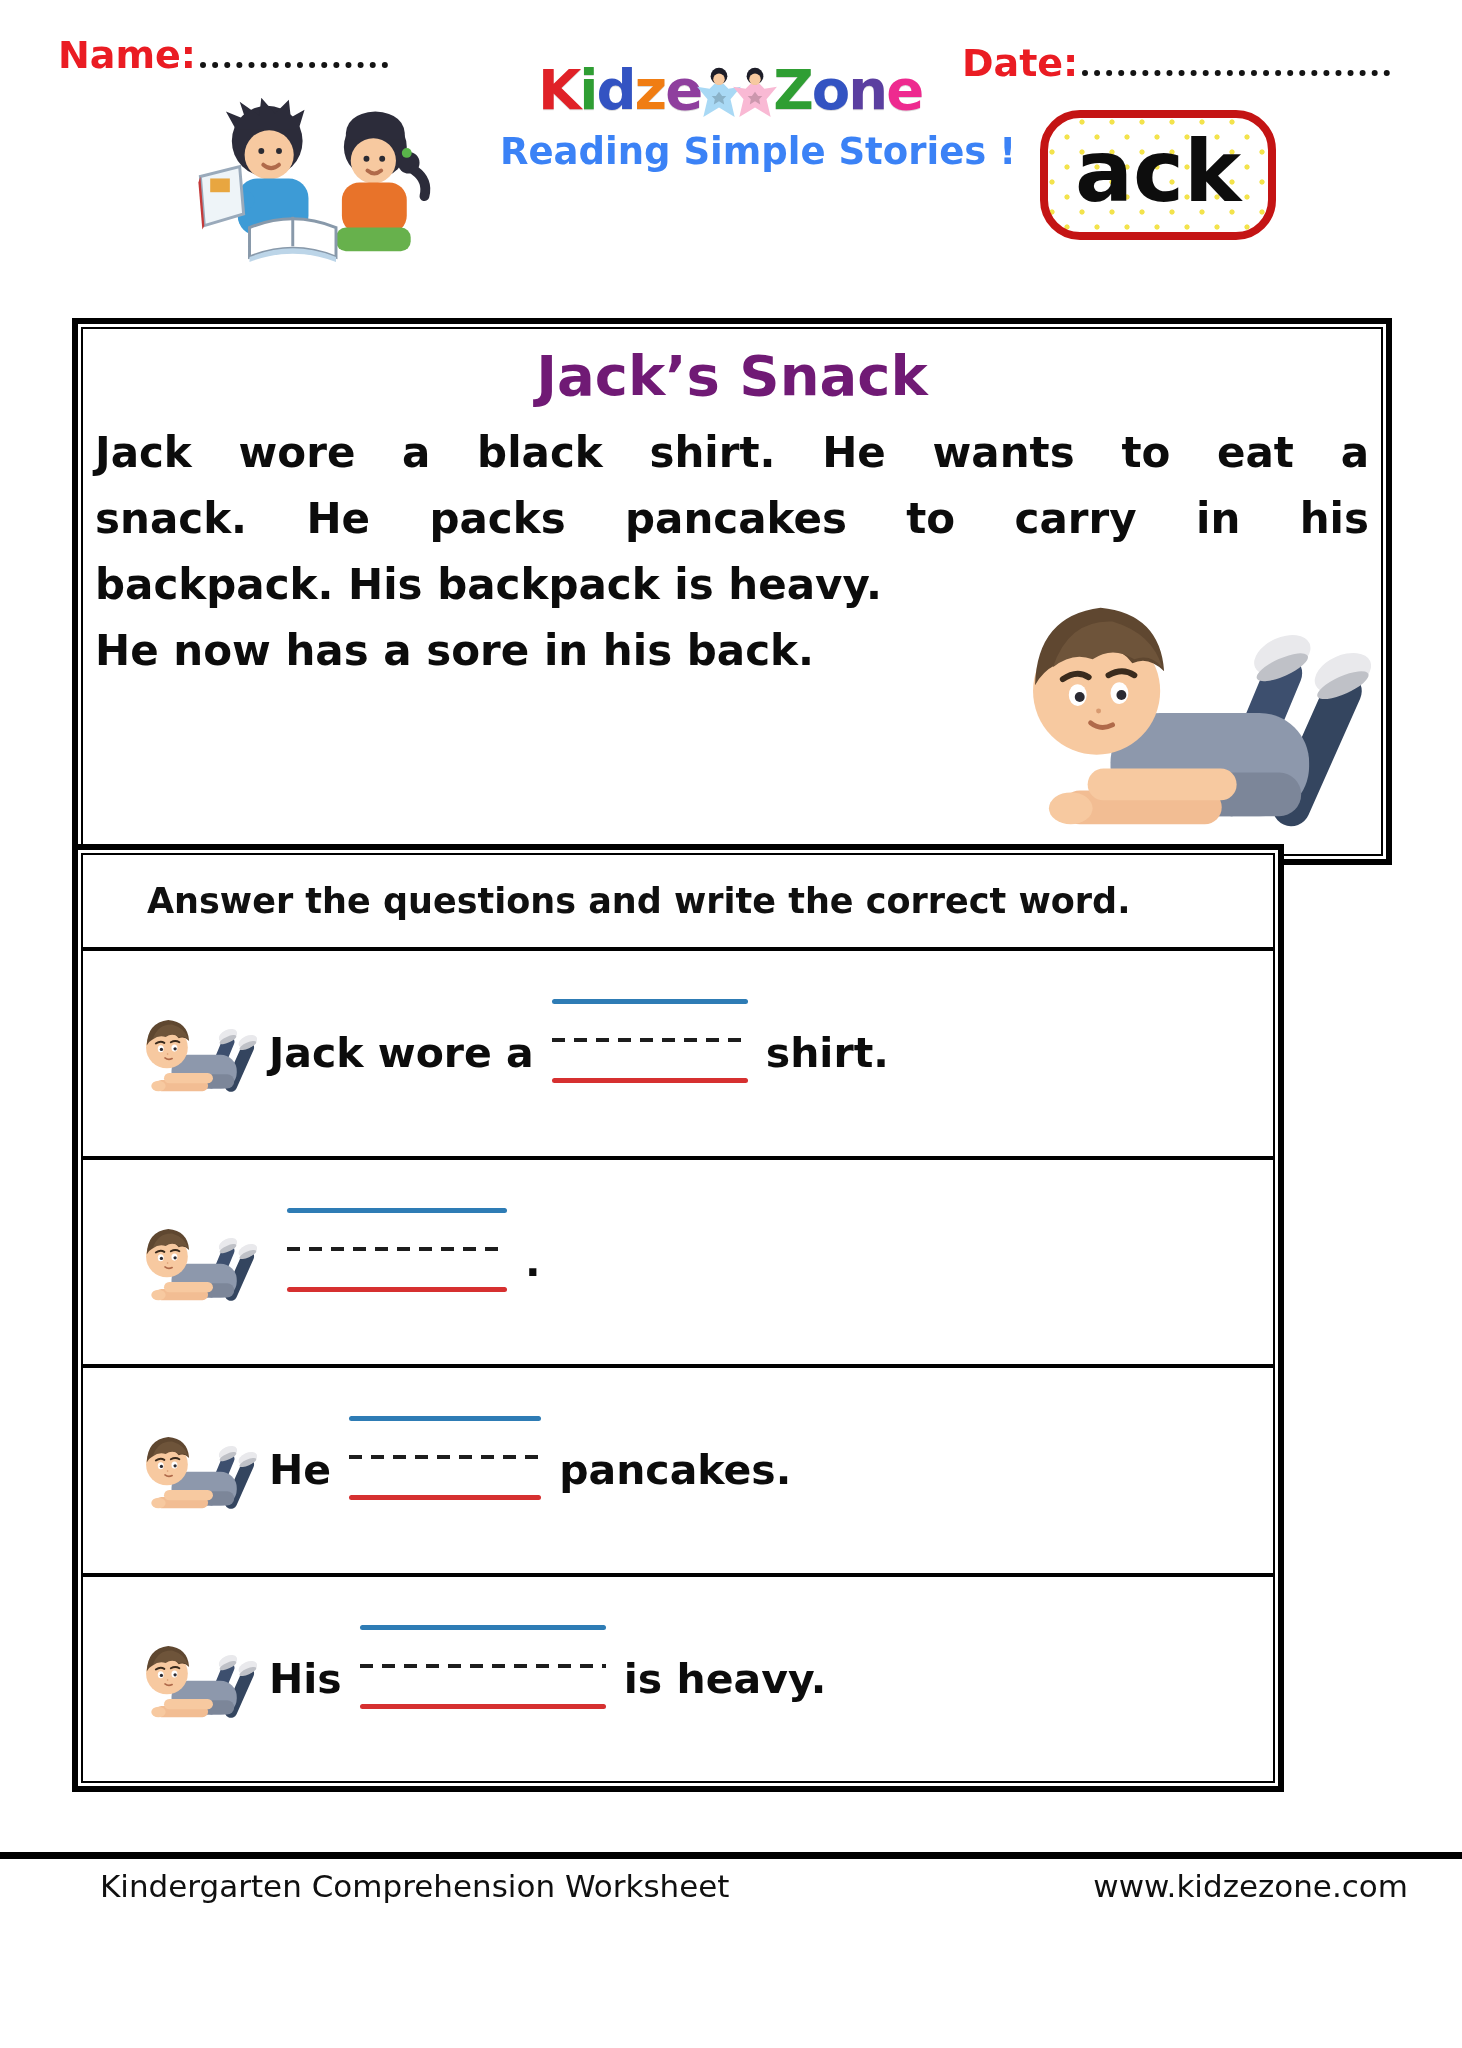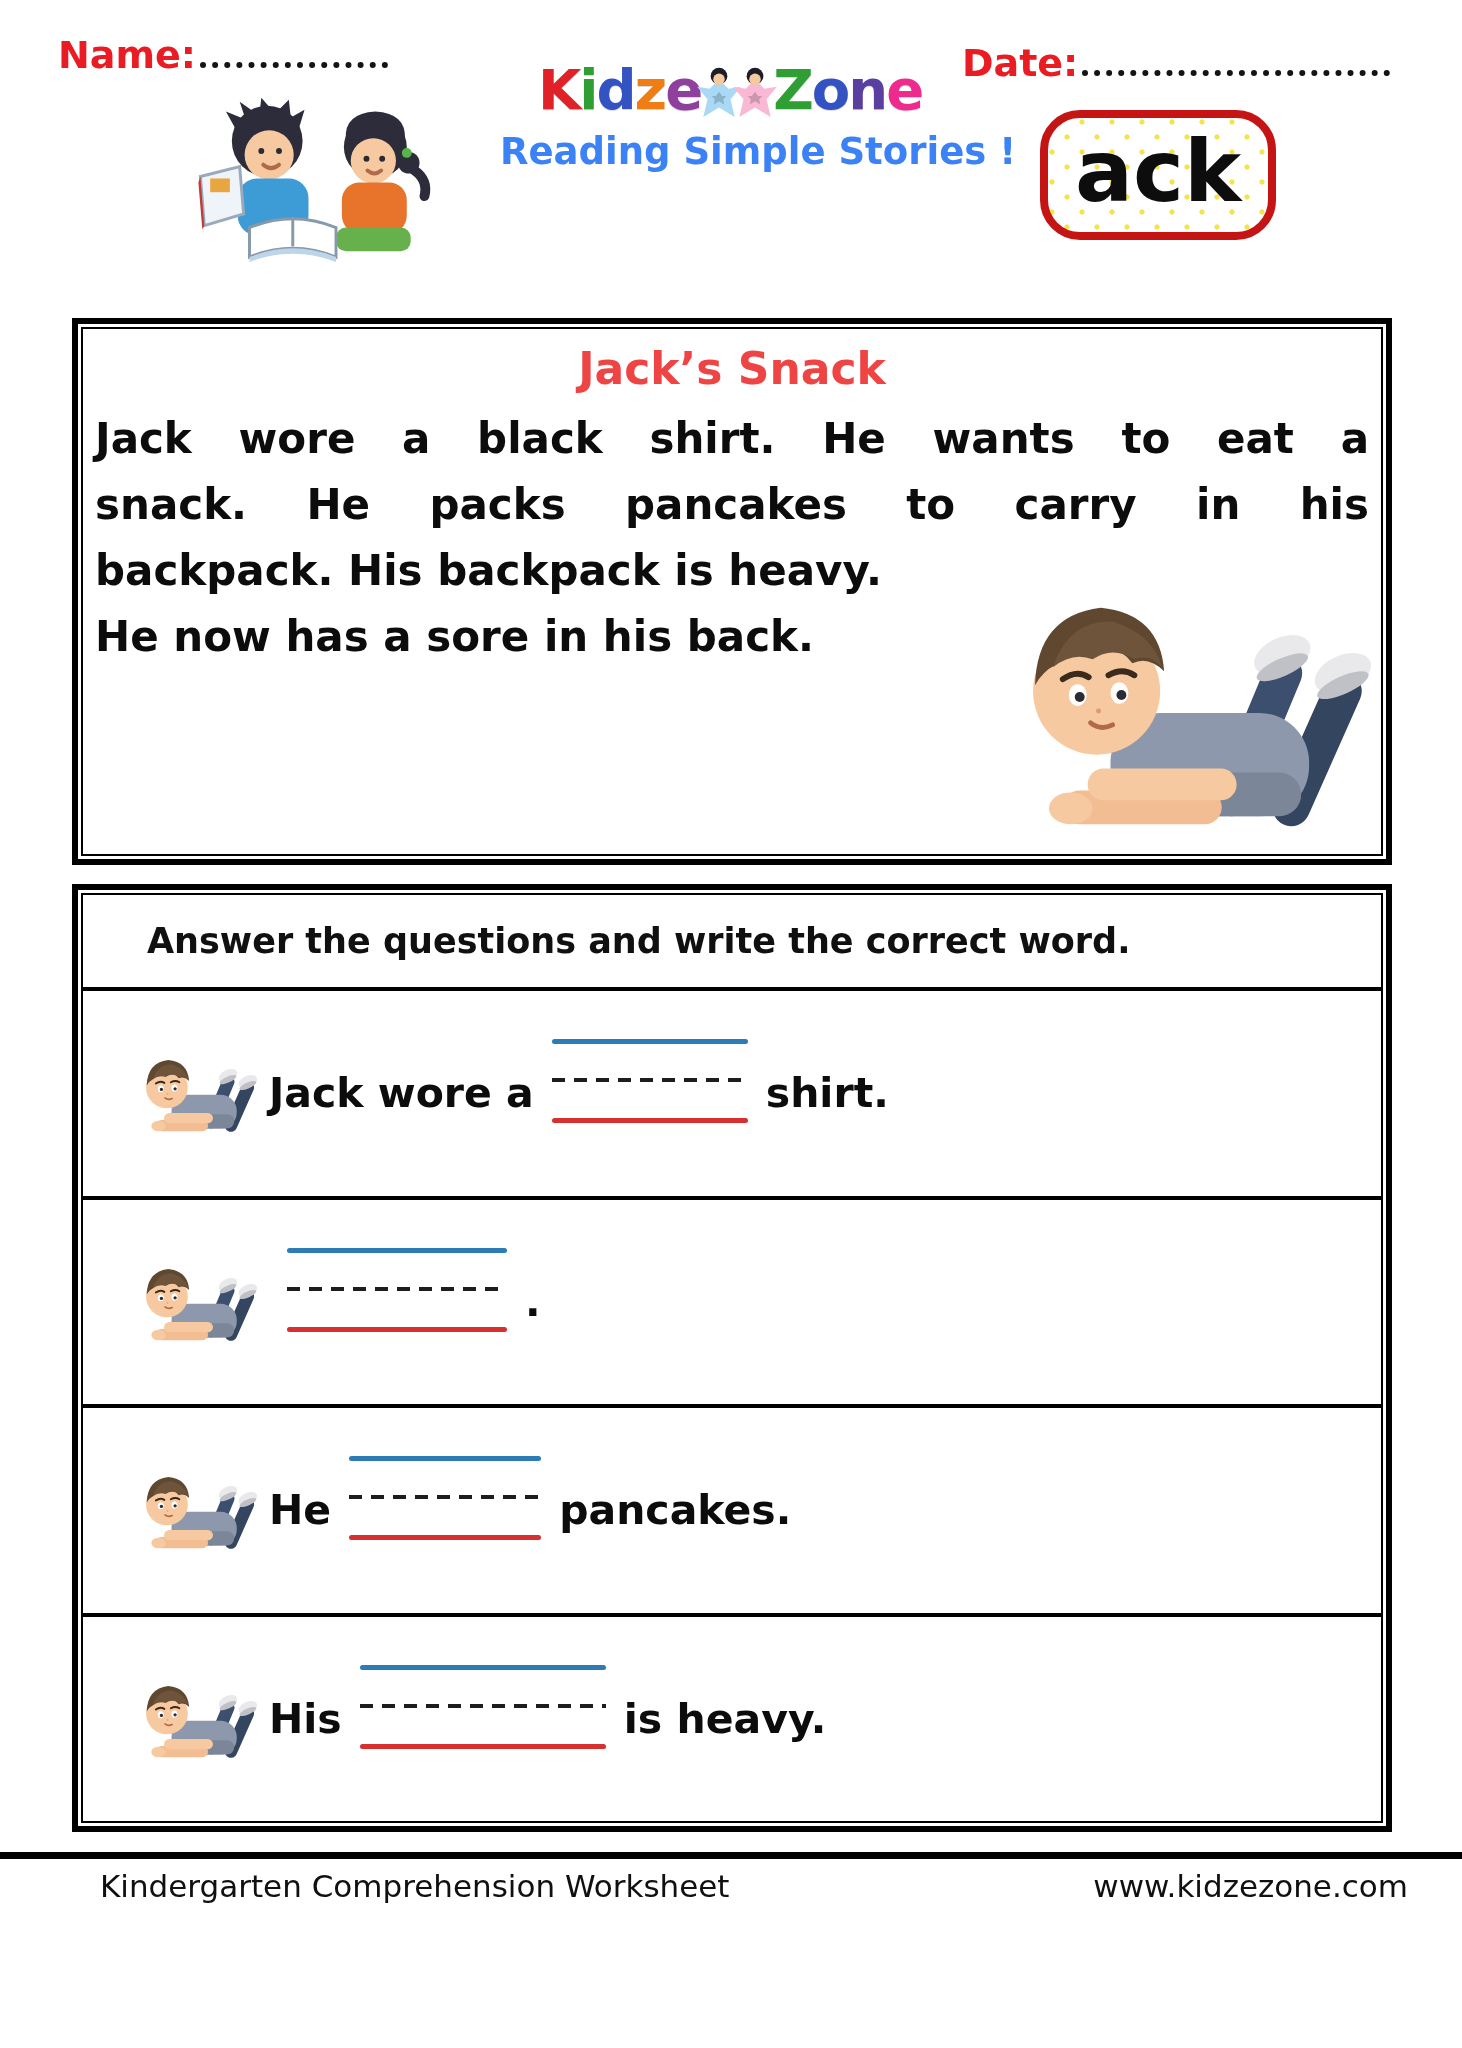--- a/index.html
+++ b/index.html
@@ -40,27 +40,27 @@
   #ack-badge .badge-text { font-weight:bold; font-size:86px; line-height:1; color:#0d0d0d;
                            transform:translateY(-4px); }
 
   
   .frame { position:absolute; border:6px solid #000; background:#fff; }
   .frame-inner { position:absolute; left:3px; right:3px; top:3px; bottom:3px;
                  border:2px solid #000; overflow:hidden; }
 
   #story-box { left:72px; top:318px; width:1320px; height:547px; }
   #story-title { margin-top:14px; text-align:center; font-weight:bold;
-                 font-size:44px; color:#ef4444; }
+                 font-size:56px; color:#701a75; }
   #story-lines { margin-top:12px; padding:0 12px; font-weight:bold; font-size:42px;
                  line-height:66px; color:#0c0c0c; }
   .story-line.just { text-align:justify; text-align-last:justify; }
   #story-boy { position:absolute; right:10px; bottom:2px; width:378px; height:288px; }
 
-  #questions-box { left:72px; top:884px; width:1320px; height:948px;padding-left:12px; }
+  #questions-box { left:72px; top:844px; width:1212px; height:948px;padding-left:12px; }
   #questions-box .frame-inner { display:flex; flex-direction:column; }
   #instruction-row { height:96px; flex:0 0 96px; border-bottom:4px solid #000;
                      display:flex; align-items:center; padding-left:64px;
                      font-weight:bold; font-size:35px; color:#101010; }
   .q-row { flex:1 1 0; display:flex; align-items:center; padding-left:50px;
            border-bottom:4px solid #000; font-weight:bold; font-size:41px; color:#0c0c0c; }
   .q-row:last-child { border-bottom:none; }
   .q-row .boy-thumb { width:124px; height:96px; flex:0 0 auto; margin-right:12px; }
   .q-row .q-text { white-space:nowrap; }
 

